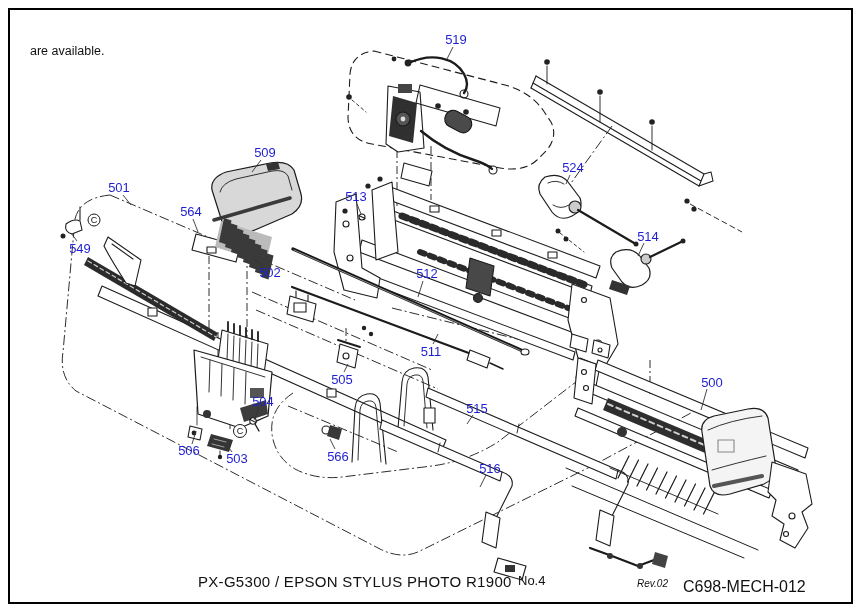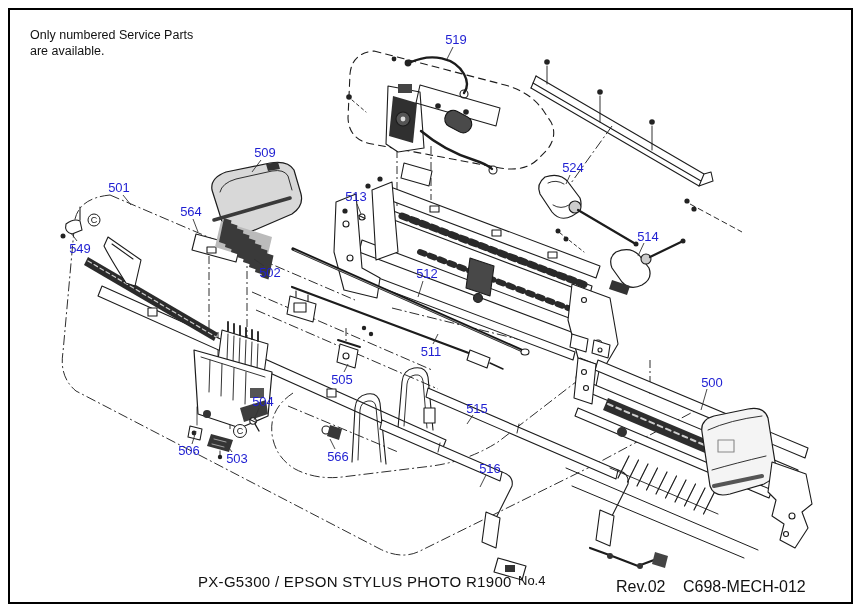--- a/index.html
+++ b/index.html
@@ -3,33 +3,33 @@
 <meta charset="utf-8">
 <style>
   html,body{margin:0;padding:0;background:#fff;}
   #page{position:relative;width:860px;height:609px;background:#fff;overflow:hidden;
         font-family:"Liberation Sans","DejaVu Sans",sans-serif;color:#111;}
   #frame{position:absolute;left:8px;top:8px;width:841px;height:592px;border:2px solid #000;}
   #note{position:absolute;left:30px;top:27px;font-size:12.5px;line-height:16px;white-space:pre-line;}
   .ftxt{position:absolute;white-space:nowrap;}
   #f-model{left:172px;top:573px;font-size:15px;letter-spacing:.3px;margin-left:26px;}
   #f-no{left:518px;top:573px;font-size:13px;}
-  #f-rev{left:616px;top:578px;font-size:16px;}
+  #f-rev{left:637px;top:578px;font-size:10px;font-style:italic;}
   #f-code{left:683px;top:578px;font-size:16px;}
   svg{position:absolute;left:0;top:0;}
   svg text.plbl{font-family:"Liberation Sans","DejaVu Sans",sans-serif;font-size:13px;}
   svg text.mlbl{font-family:"Liberation Sans","DejaVu Sans",sans-serif;font-size:9px;fill:#111;}
 </style>
 </head>
 <body>
 
 <div id="page">
   <div id="frame"></div>
 
-  <div id="note"><span>Only numbered Service Parts</span><br><span>are available.</span></div>
+  <div id="note"><br><span>are available.</span></div>
 
   <svg id="art" width="860" height="609" viewBox="0 0 860 609">
 
     <g stroke="#2e2e2e" fill="none" stroke-width="1" stroke-dasharray="10 3 2 3">
       <path d="M110,195 L355,300"></path>
       <path d="M392,308 L570,352"></path>
       <path d="M110,195 Q80,198 75,219 L63,352 Q59,377 76,391 L380,549 Q402,560 420,551 L592,466 L704,406"></path>
       <path d="M293,393 Q269,409 272,434 Q275,457 295,469 Q316,480 342,477 L432,466 Q468,461 498,442 L594,368"></path>
       <path d="M252,292 L432,370"></path>
       <path d="M256,310 L438,389"></path>

